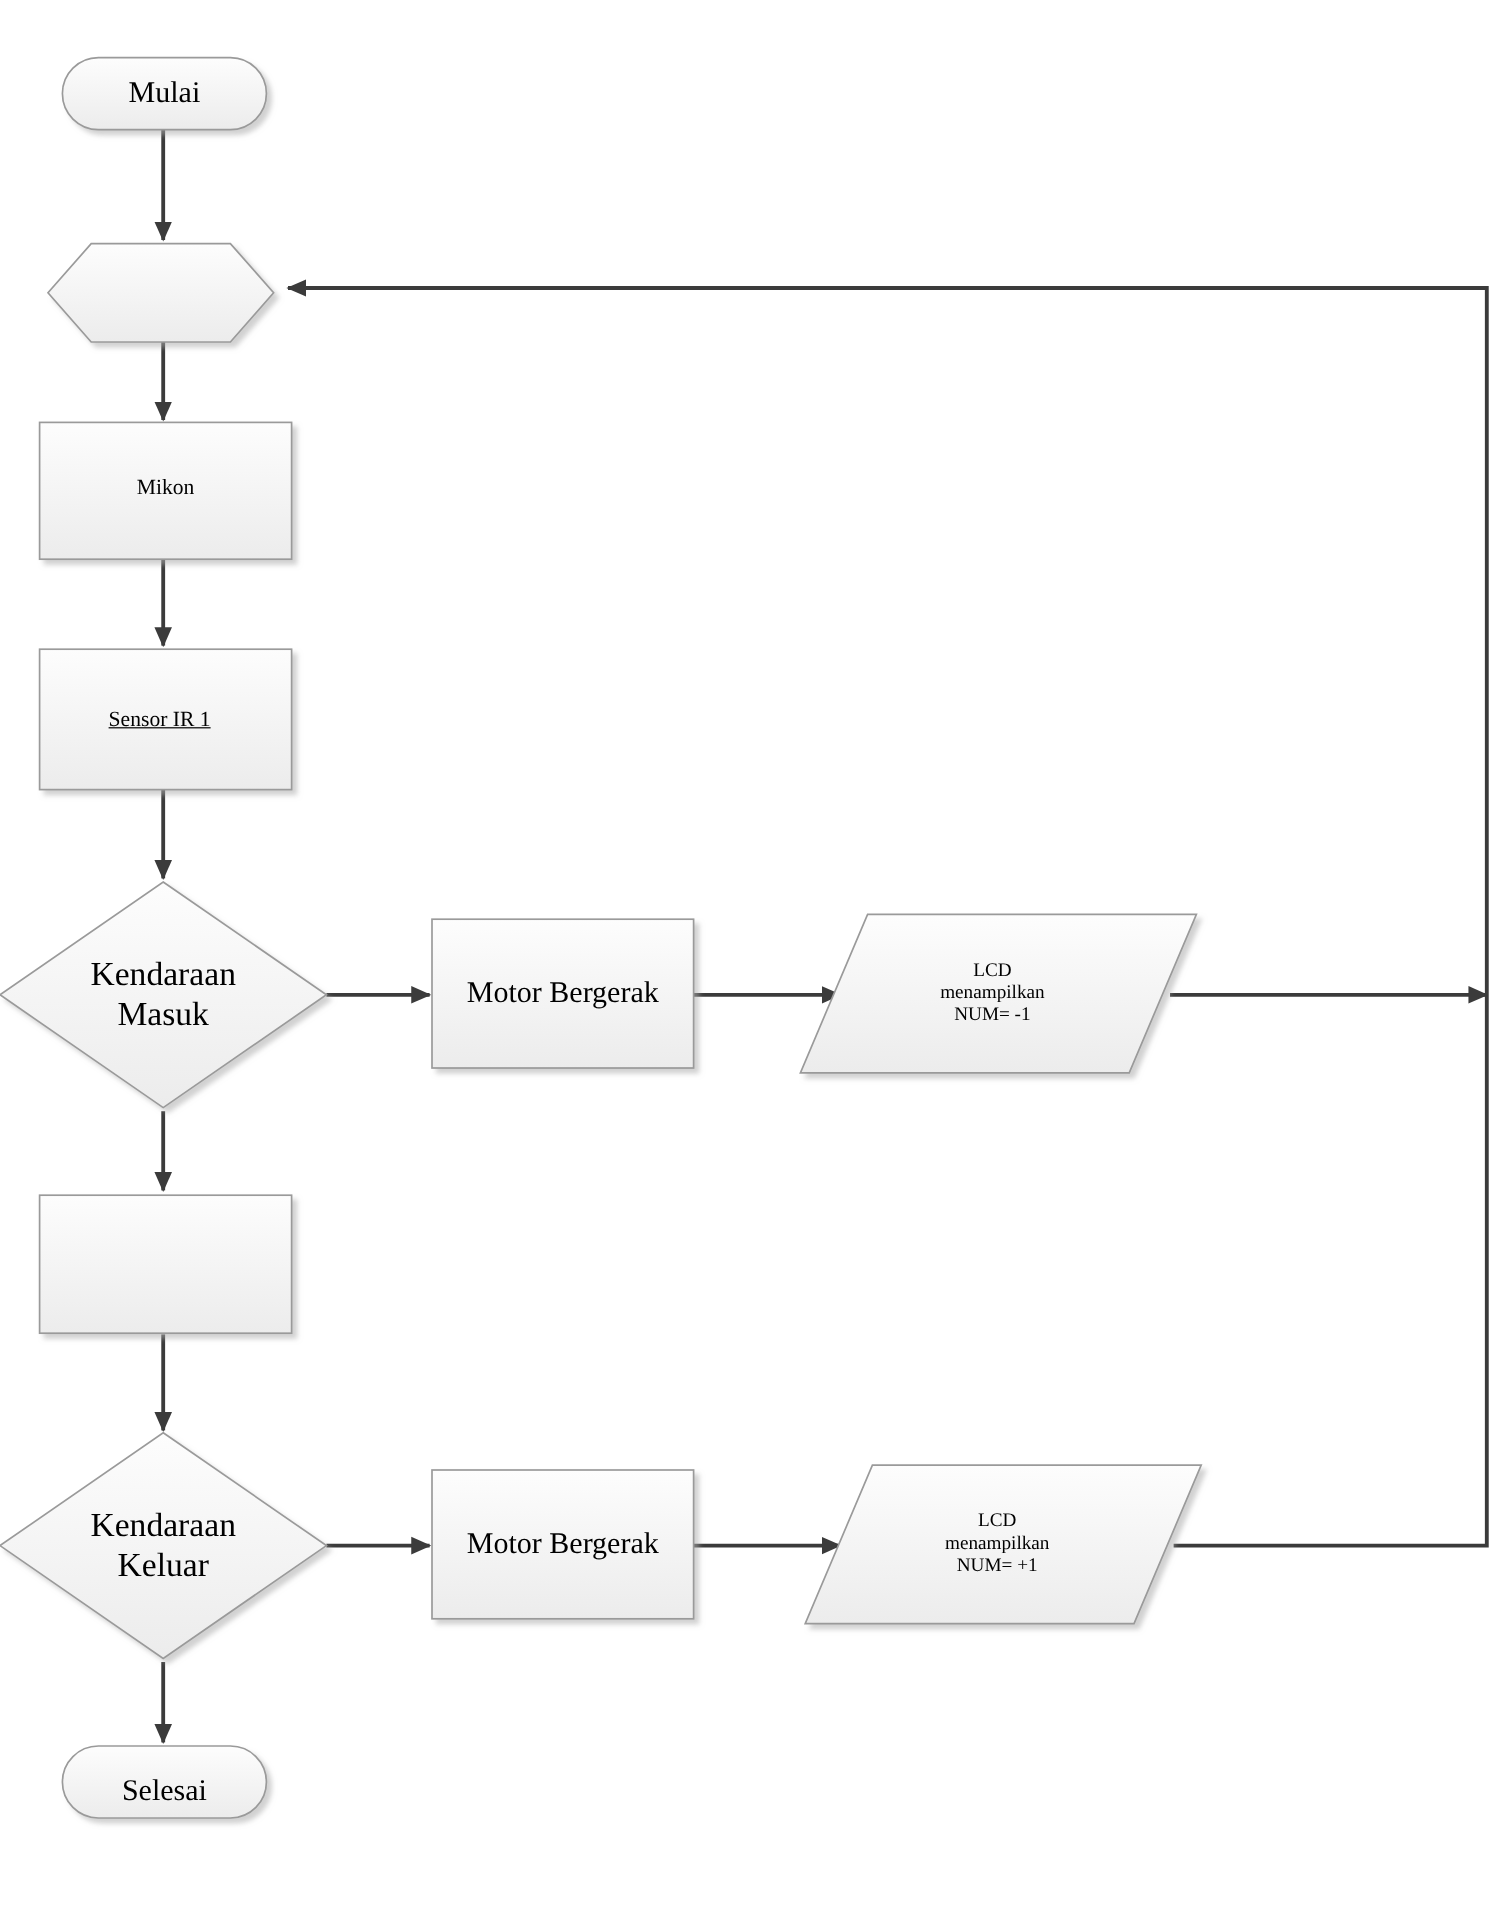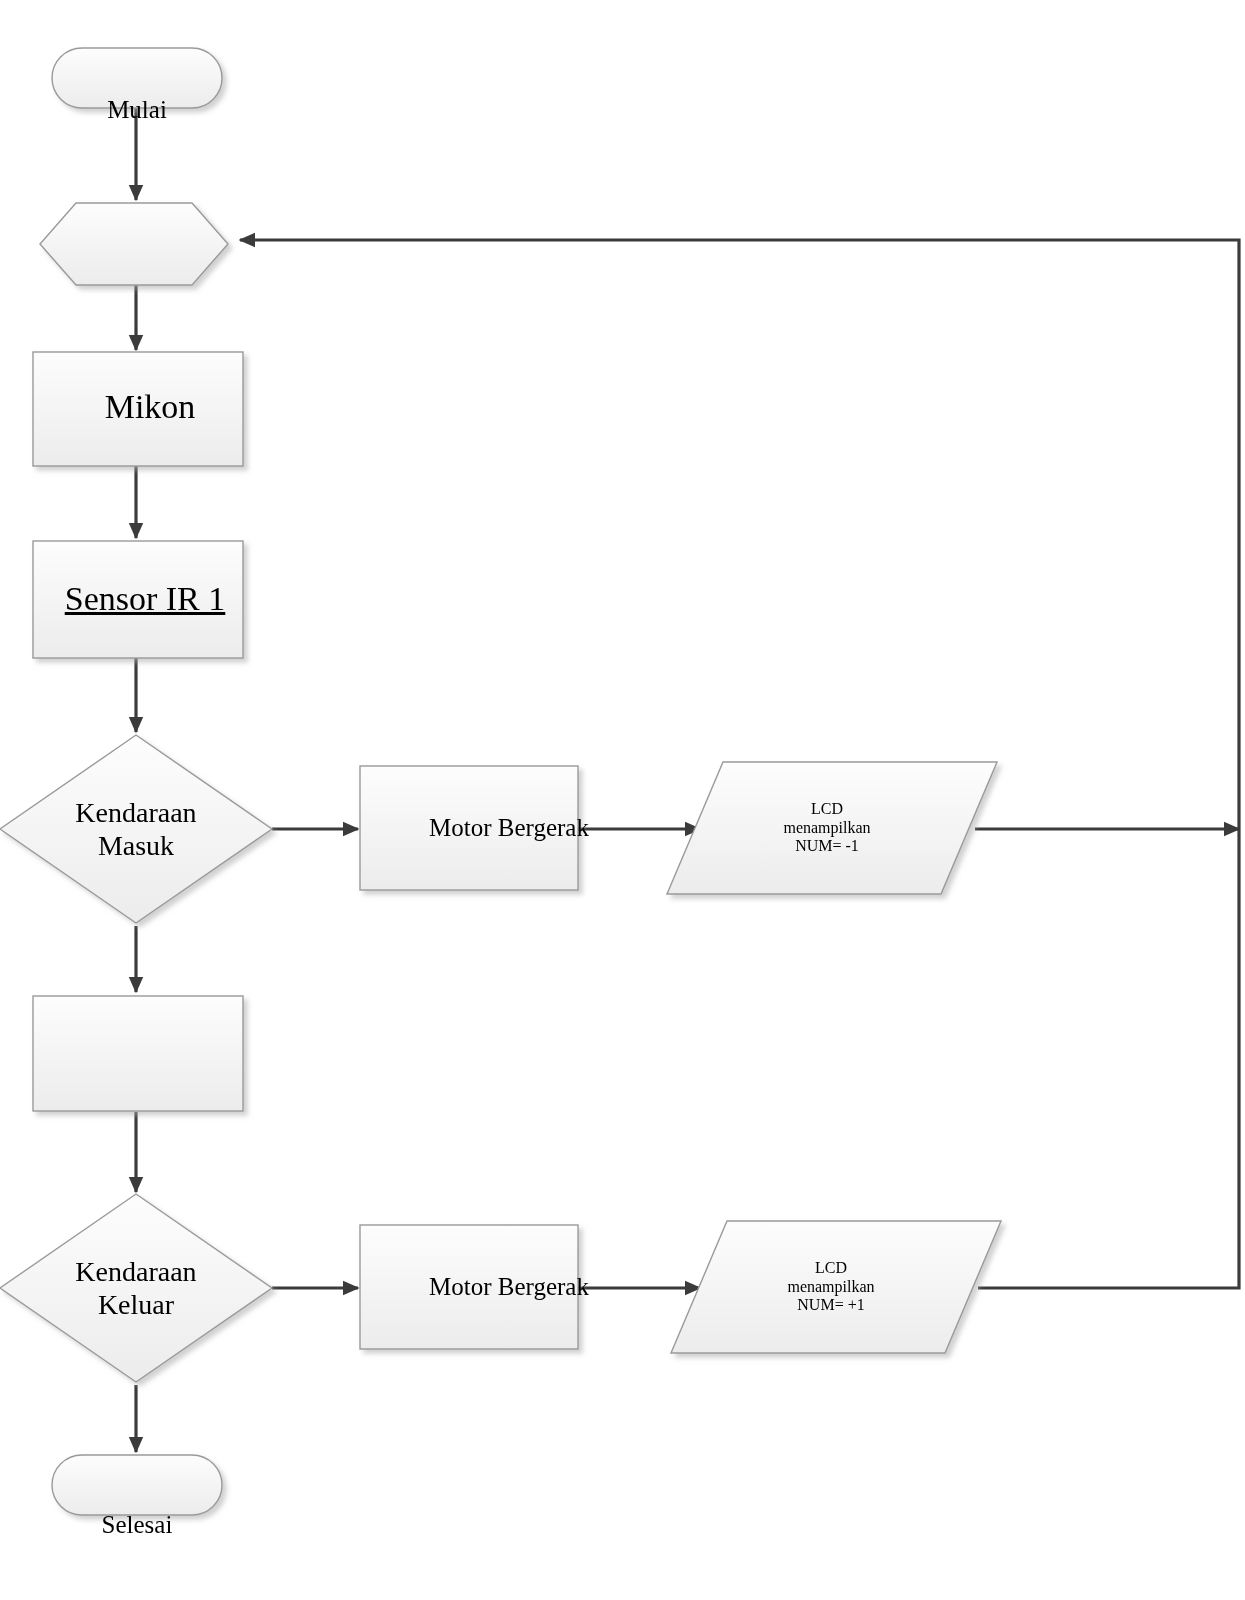--- a/index.html
+++ b/index.html
@@ -29,26 +29,26 @@
   .node-label {
     position: absolute;
     display: flex;
     align-items: center;
     justify-content: center;
     text-align: center;
     pointer-events: none;
     white-space: pre-line;
     line-height: 1.18;
   }
-  .lbl-terminator { font-size: 25px; margin-top: 32px; }
+  .lbl-terminator { font-size: 25px; }
   .lbl-hex        { font-size: 25px; }
-  .lbl-process    { font-size: 34px; padding-left: 12px; }
+  .lbl-process    { font-size: 18px; }
   .lbl-decision   { font-size: 28px; }
   .lbl-io         { font-size: 16px; }
-  .lbl-motor      { font-size: 25px; padding-left: 40px; }
+  .lbl-motor      { font-size: 25px; }
 </style>
 </head>
 <body>
 
 <div id="canvas">
 
   <svg class="layer" viewBox="0 0 1245 1600">
     <defs>
       <linearGradient id="shapeGrad" x1="0" y1="0" x2="0" y2="1">
         <stop offset="0%" stop-color="#fdfdfd"></stop>

